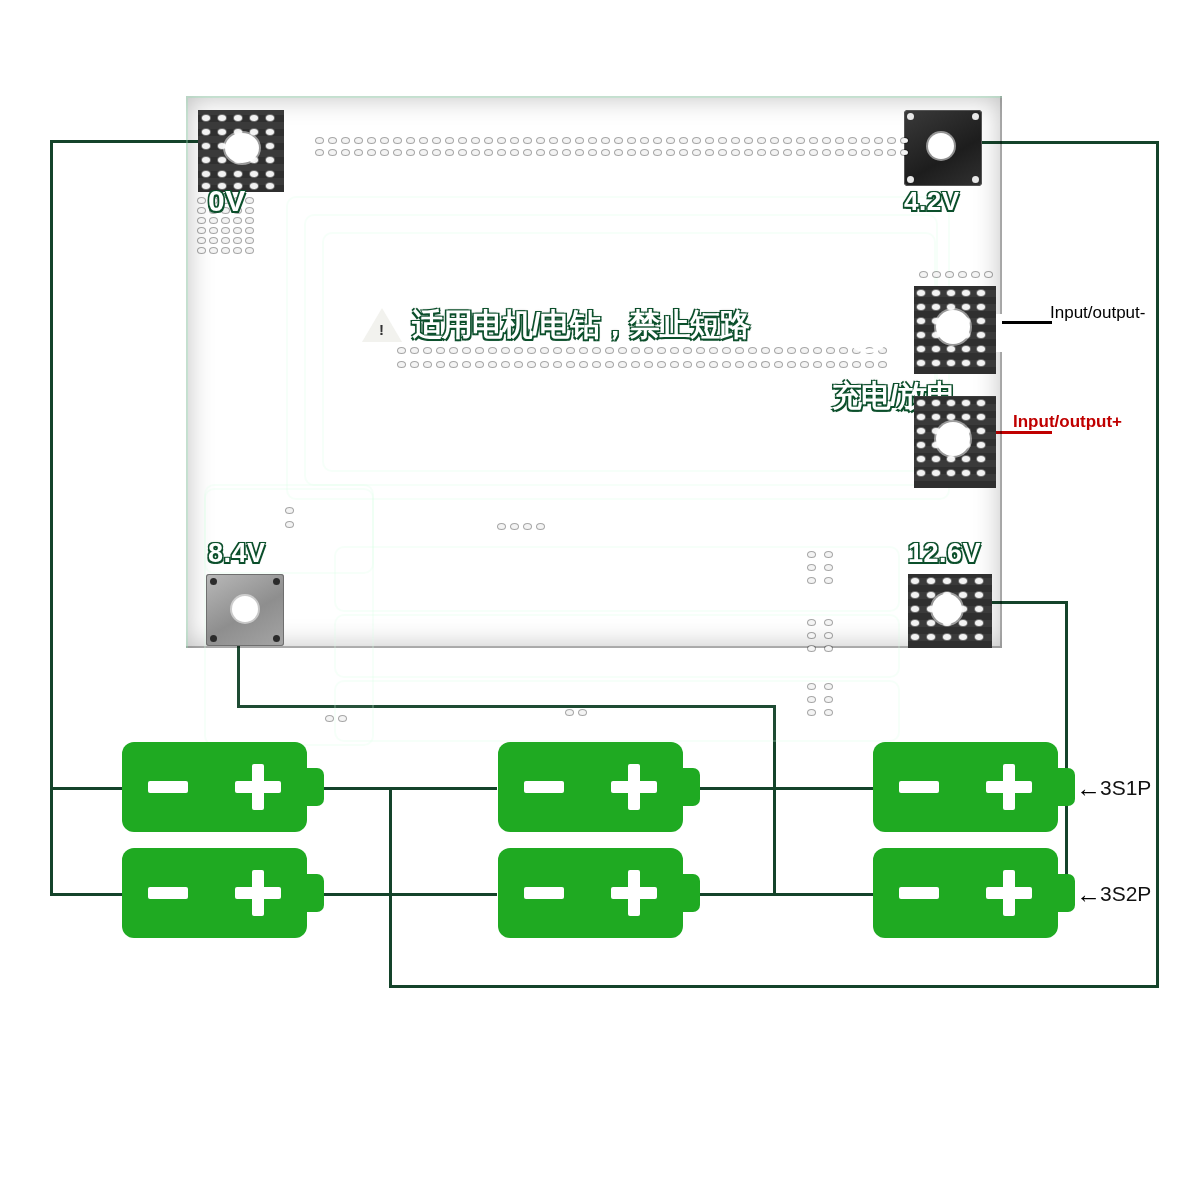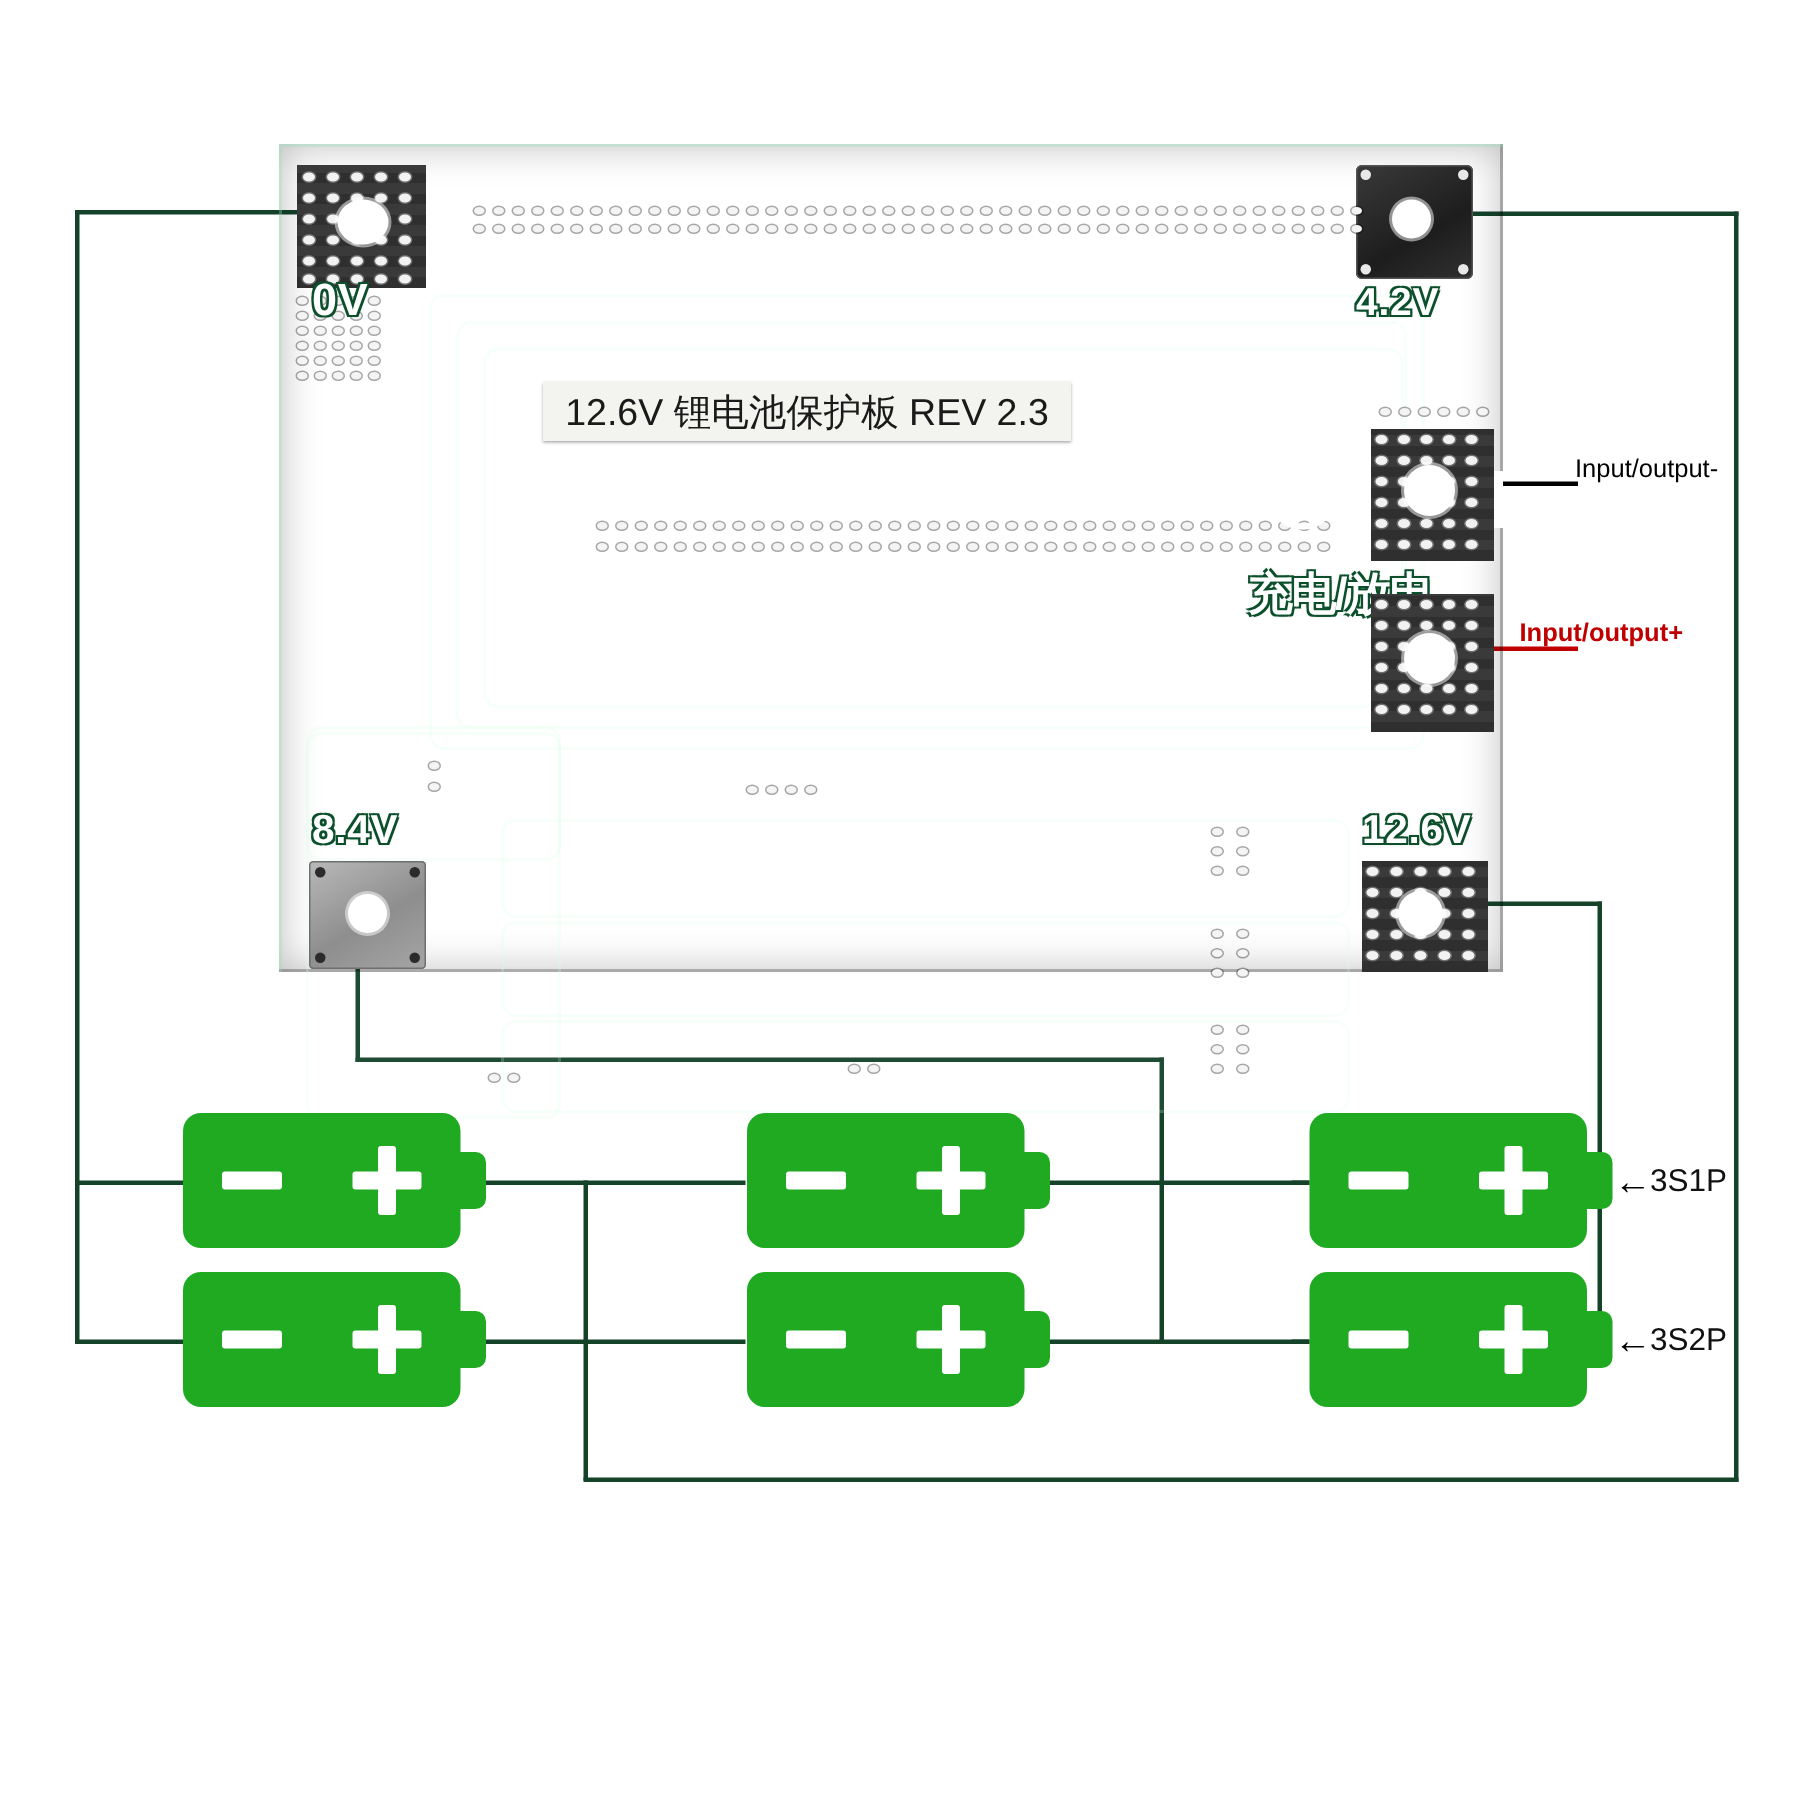--- a/index.html
+++ b/index.html
@@ -567,22 +567,25 @@
         <i style="left:3px;top:60px"></i>
           <i style="left:19px;top:60px"></i>
           <i style="left:35px;top:60px"></i>
           <i style="left:51px;top:60px"></i>
           <i style="left:67px;top:60px"></i>
       </div>
       <div class="bighole" style="left:24px;top:20px;width:30px;height:30px;"></div>
     </div>
 
 
-    <div class="labelstrip" style="left:176px;top:158px;width:352px;height:40px;font-size:25px;letter-spacing:0px;">12.6V 锂电池保护板 REV 2.3</div>
-
+
+    <div class="warnrow" style="left:176px;top:208px;">
+      <div class="tri"></div>
+      <div class="silk" style="position:relative;left:0;top:0;font-size:31px;letter-spacing:-1px;">适用电机/电钻，禁止短路</div>
+    </div>
   </div>
 
   <div class="batt" style="left:122px;top:742px;">
     <div class="nub"></div>
     <div class="minus"></div>
     <div class="plus"></div>
   </div>
   <div class="batt" style="left:122px;top:848px;">
     <div class="nub"></div>
     <div class="minus"></div>

